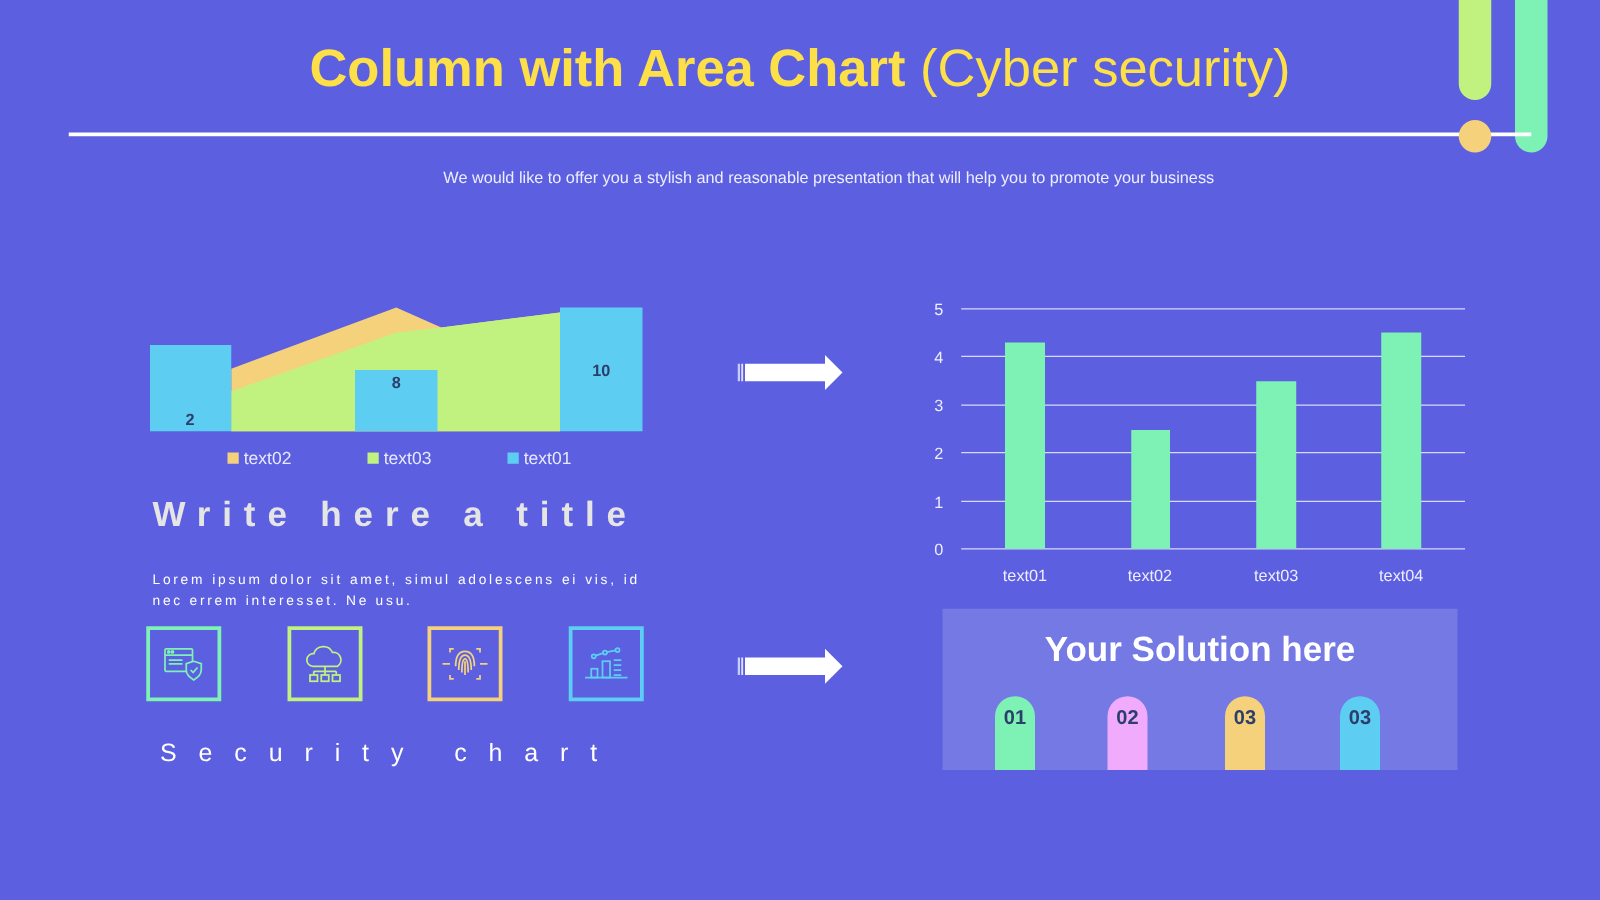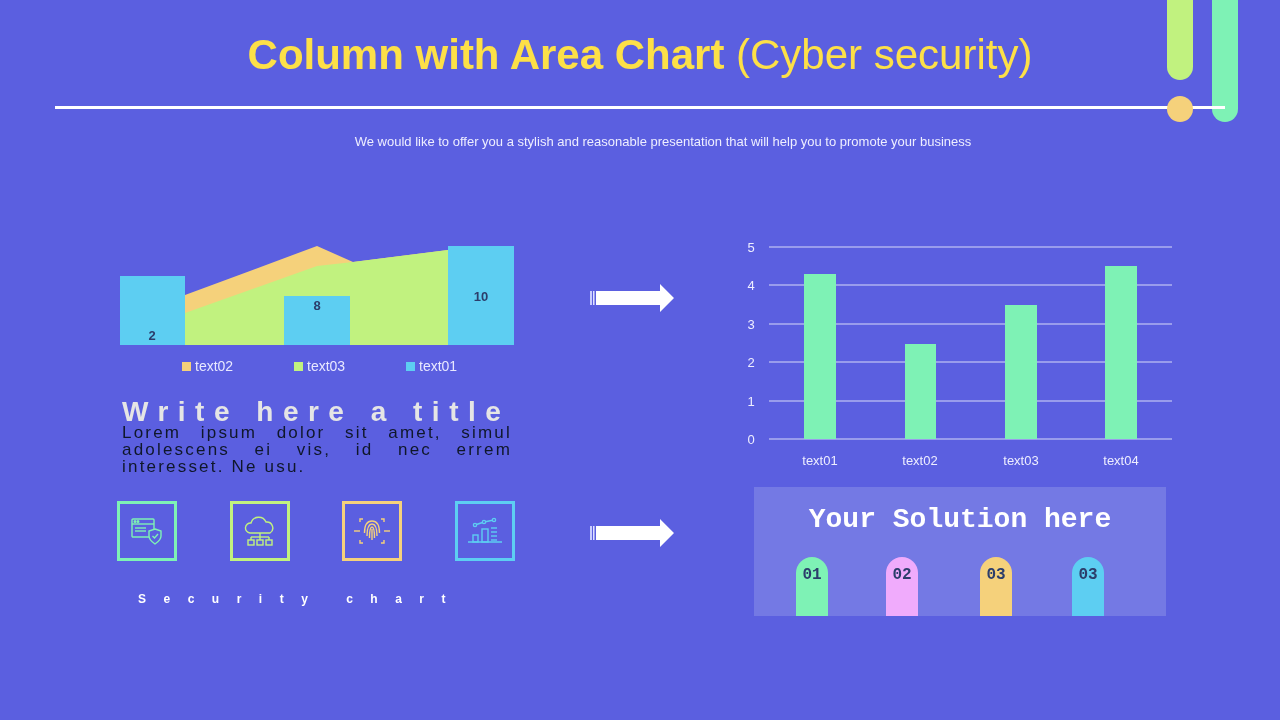--- a/index.html
+++ b/index.html
@@ -16,30 +16,30 @@
   .deco-bar2 { position: absolute; left: 1212px; top: -20px; width: 26px; height: 142px; border-radius: 13px; background: #7ef2b5; }
   .deco-dot { position: absolute; left: 1167px; top: 96px; width: 26px; height: 26px; border-radius: 50%; background: #f5d17b; }
 
   .combo { position: absolute; left: 100px; top: 230px; width: 430px; height: 150px; }
   .combo svg { position: absolute; left: 0; top: 0; }
   .legend { position: absolute; left: 182px; top: 358px; display: flex; gap: 0; font-size: 14px; color: #e8e8ff; }
   .legend-item { display: flex; align-items: center; width: 112px; }
   .legend-swatch { width: 9px; height: 9px; margin-right: 4px; }
 
   .left-title { position: absolute; left: 122px; top: 396px; width: 390px; font-size: 28px; font-weight: 700; color: #e5e5e5; letter-spacing: 9.5px; white-space: nowrap; }
-  .left-body { position: absolute; left: 122px; top: 424px; width: 390px; font-size: 17px; line-height: 17px; color: #0f172a; letter-spacing: 2.2px; text-align: justify; }
+  .left-body { position: absolute; left: 122px; top: 456px; width: 390px; font-size: 11px; line-height: 17px; color: #ffffff; letter-spacing: 2.2px; text-align: justify; }
 
   .icon-box { position: absolute; top: 501px; width: 60px; height: 60px; border: 3px solid; display: flex; align-items: center; justify-content: center; }
-  .sec-label { position: absolute; left: 128px; top: 592px; width: 390px; font-size: 12px; font-weight: 700; color: #fff; letter-spacing: 17.5px; white-space: nowrap; margin-left: 10px; }
+  .sec-label { position: absolute; left: 128px; top: 592px; width: 390px; font-size: 20px; font-weight: 400; color: #fff; letter-spacing: 17.5px; white-space: nowrap; }
 
   .arrow { position: absolute; left: 590px; width: 86px; height: 30px; }
 
   .bar-chart { position: absolute; left: 730px; top: 230px; width: 460px; height: 240px; }
 
-  .solution { position: absolute; left: 754px; top: 487px; width: 412px; height: 129px; background: #7479e4; overflow: hidden; font-family: Liberation Mono, monospace; }
+  .solution { position: absolute; left: 754px; top: 487px; width: 412px; height: 129px; background: #7479e4; overflow: hidden; }
   .solution-title { position: absolute; top: 17px; left: 0; width: 100%; text-align: center; font-size: 28px; font-weight: 700; color: #fff; }
   .pill { position: absolute; top: 70px; width: 32px; height: 70px; border-radius: 26px 26px 0 0; text-align: center; font-size: 16px; font-weight: 700; color: #2c3e6b; padding-top: 9px; }
 </style>
 </head>
 <body>
 
 <div class="deco-bar1"></div>
 <div class="deco-bar2"></div>
 <div class="rule"></div>
 <div class="deco-dot"></div>

